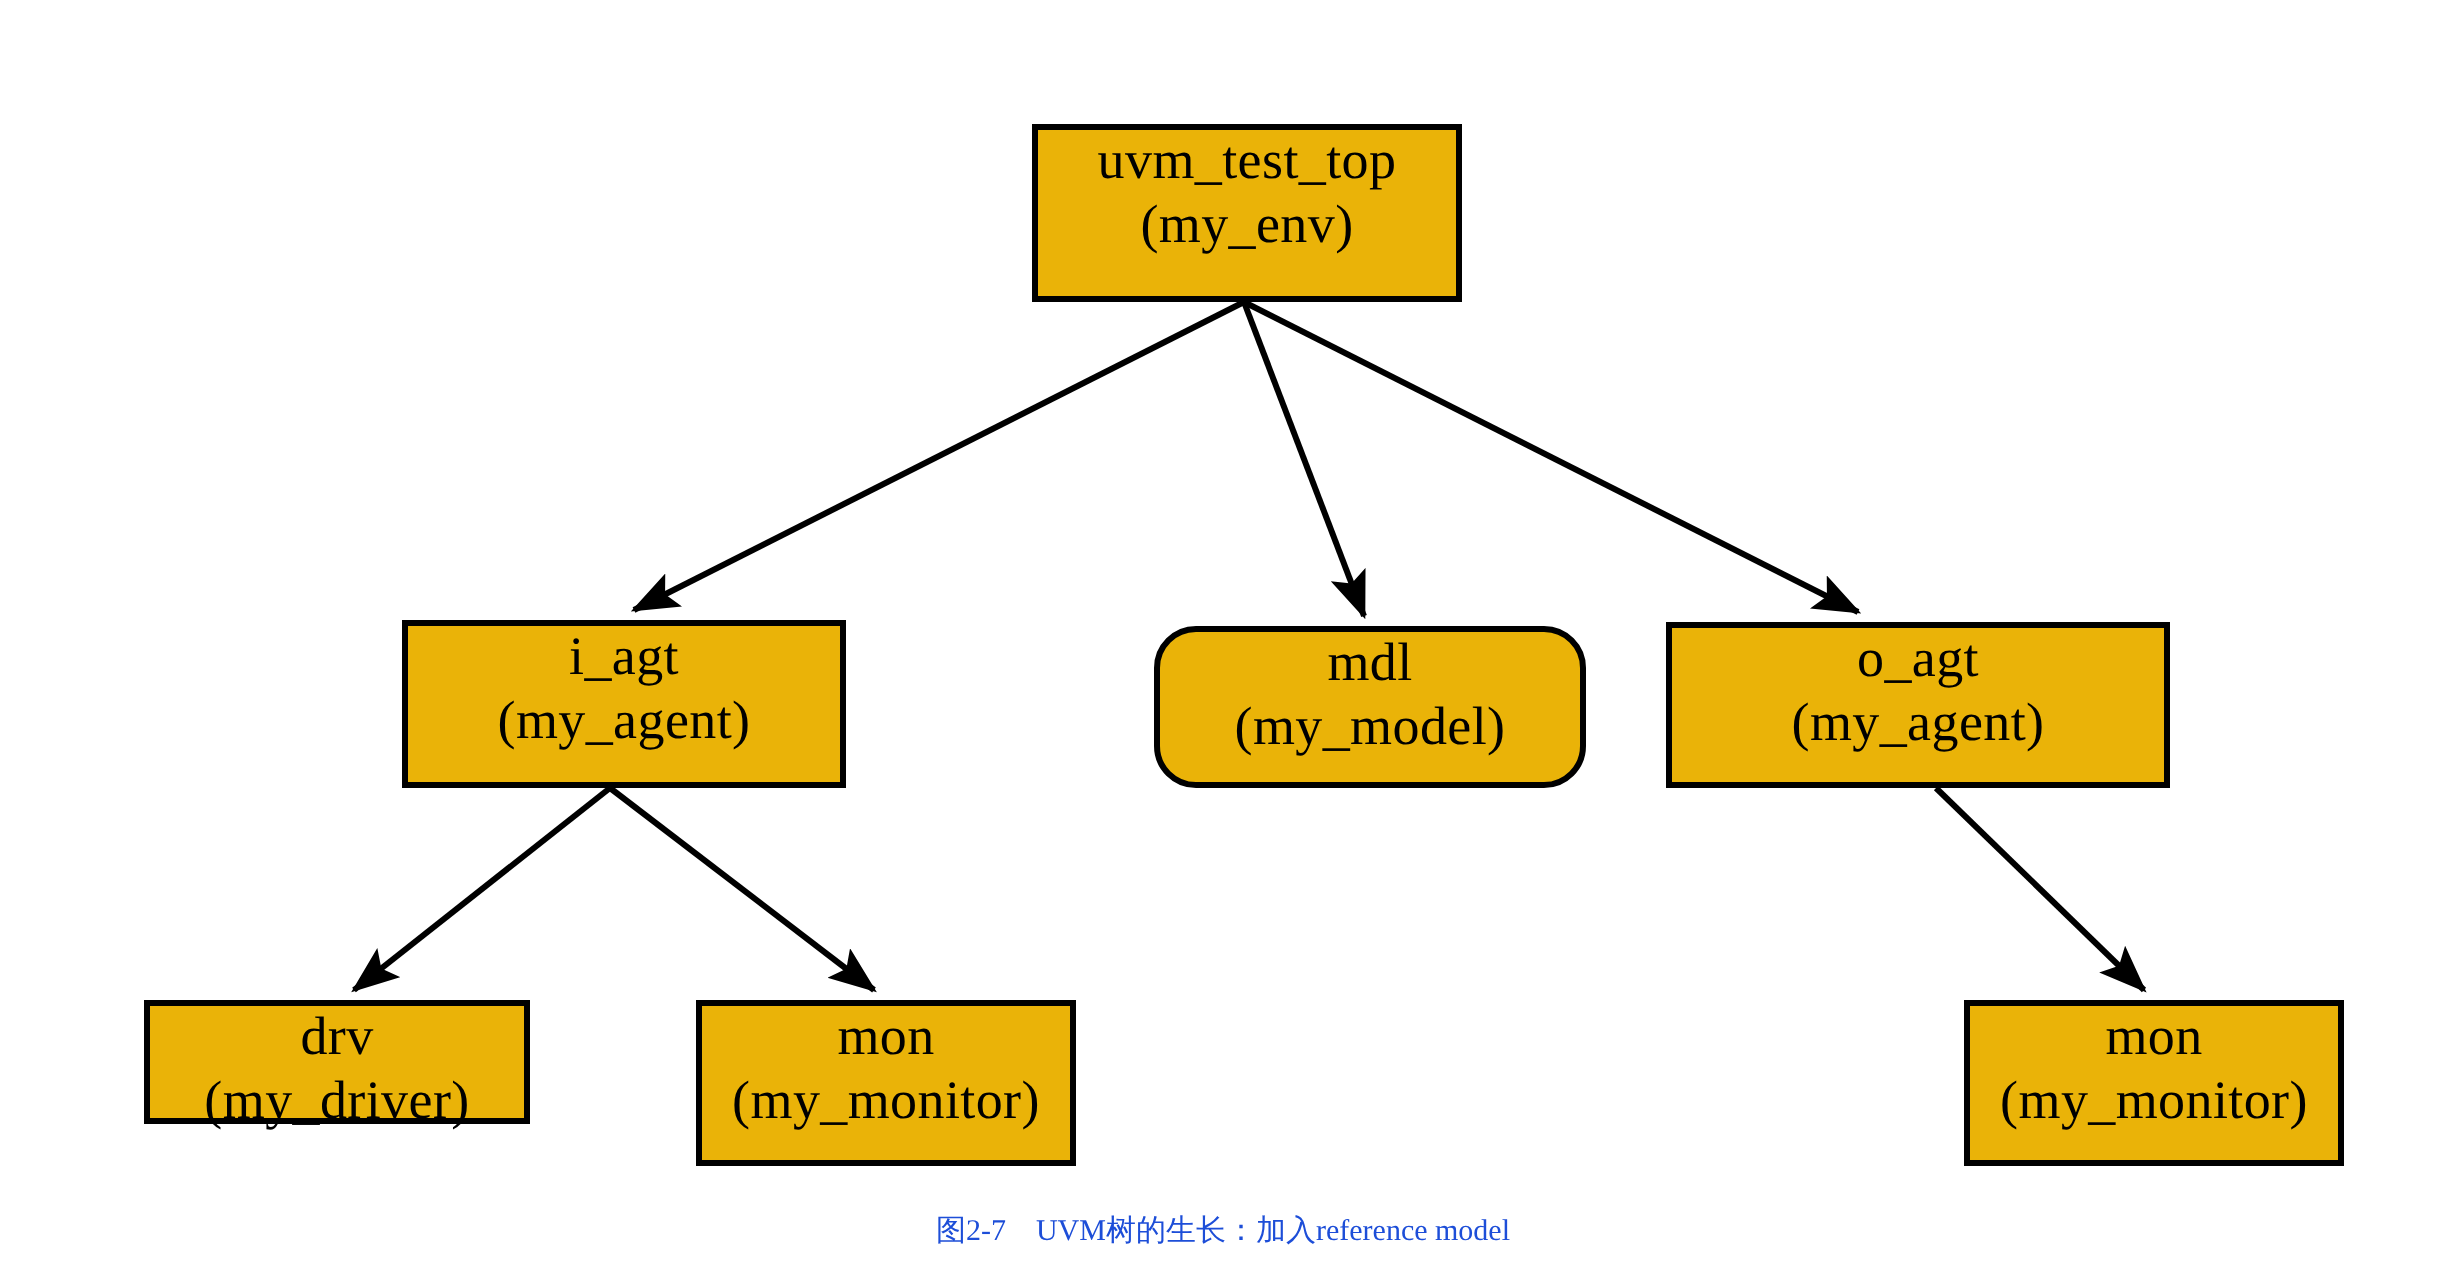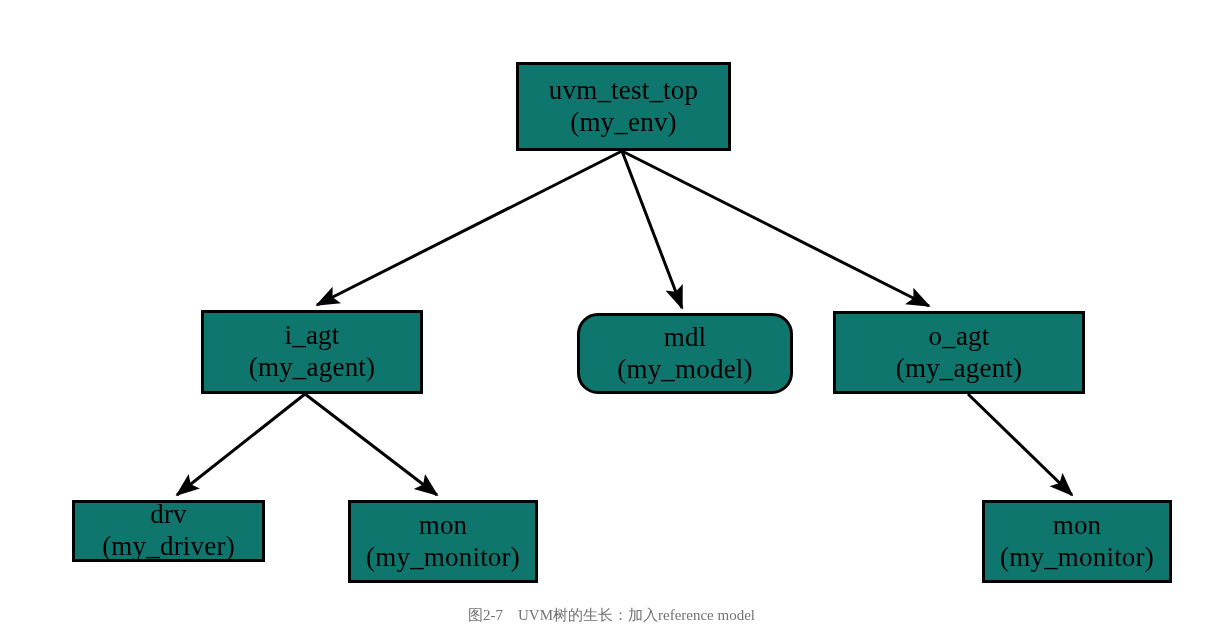--- a/index.html
+++ b/index.html
@@ -24,25 +24,25 @@
     left: 0;
     top: 0;
     width: 1223px;
     height: 642px;
     pointer-events: none;
   }
   .node {
     position: absolute;
     box-sizing: border-box;
     border: 3px solid #000000;
-    background: #0f766e;
+    background: #eab308;
     display: flex;
     flex-direction: column;
     align-items: center;
-    justify-content: center;
+    justify-content: flex-start;
     line-height: 1.18;
     z-index: 2;
   }
   .node .nline {
     display: block;
     text-align: center;
     white-space: nowrap;
     font-family: "Liberation Serif", "DejaVu Serif", serif;
     font-size: 27px;
     letter-spacing: 0.2px;
@@ -57,21 +57,21 @@
   #node-mon2  { left: 982px; top: 500px; width: 190px; height: 83px; }
 
   #caption {
     position: absolute;
     left: 0;
     top: 606px;
     width: 1223px;
     text-align: center;
     font-family: "Liberation Serif", "DejaVu Serif", serif;
     font-size: 15px;
-    color: #737373;
+    color: #1d4ed8;
     white-space: pre;
   }
 </style>
 </head>
 <body>
 
 <div id="canvas">
 
   <svg id="edges" viewBox="0 0 1223 642" xmlns="http://www.w3.org/2000/svg">
     <defs>

